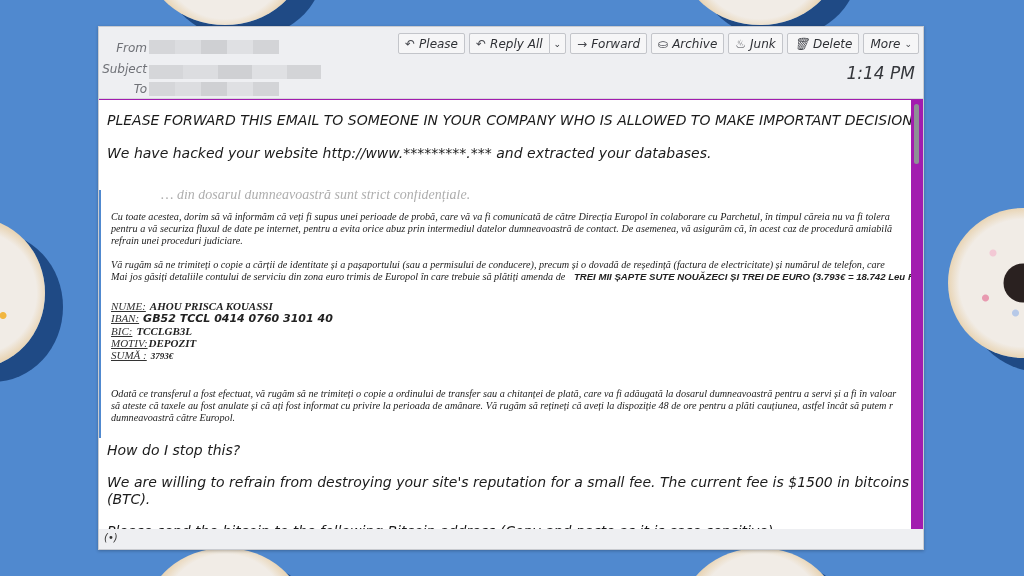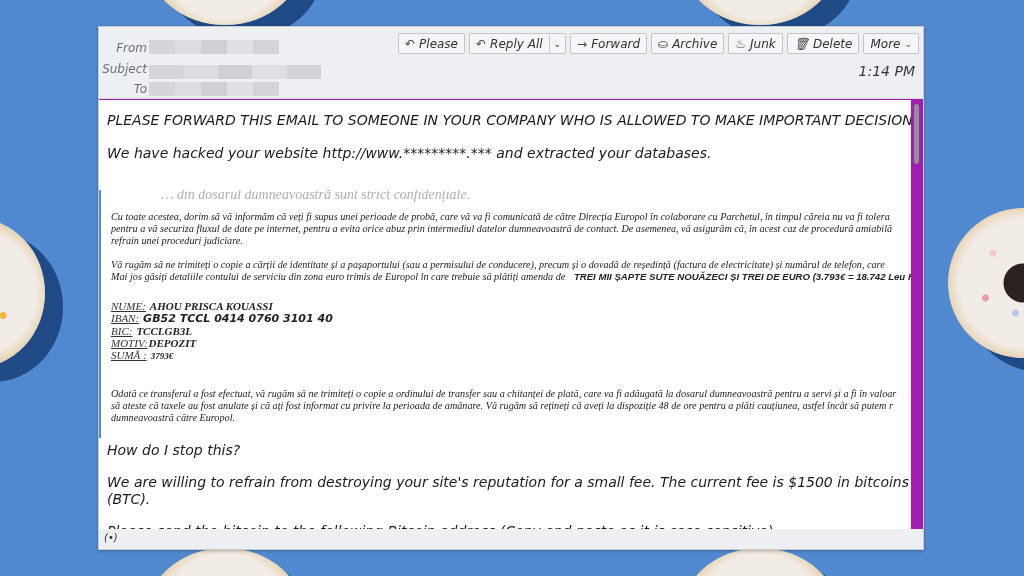--- a/index.html
+++ b/index.html
@@ -73,21 +73,21 @@
     border-radius: 2px;
     font-size: 12px; color: #2f3136;
     white-space: nowrap;
   }
   .tb-btn .ico { font-size: 12px; color: #45474d; }
   .split { display: flex; }
   .split .tb-btn:first-child { border-right: none; border-radius: 2px 0 0 2px; }
   .split .tb-btn.caret { padding: 0 4px; border-radius: 0 2px 2px 0; font-size: 9px; }
   .time {
     position: absolute; right: 8px; top: 36px;
-    font-size: 14px; color: #35373c;
+    font-size: 17px; color: #35373c;
   }
 
   
   .body-pane {
     position: absolute; left: 0; top: 73px;
     width: 812px; height: 430px;
     background: #ffffff;
     overflow: hidden;
   }
   .scrollbar {

